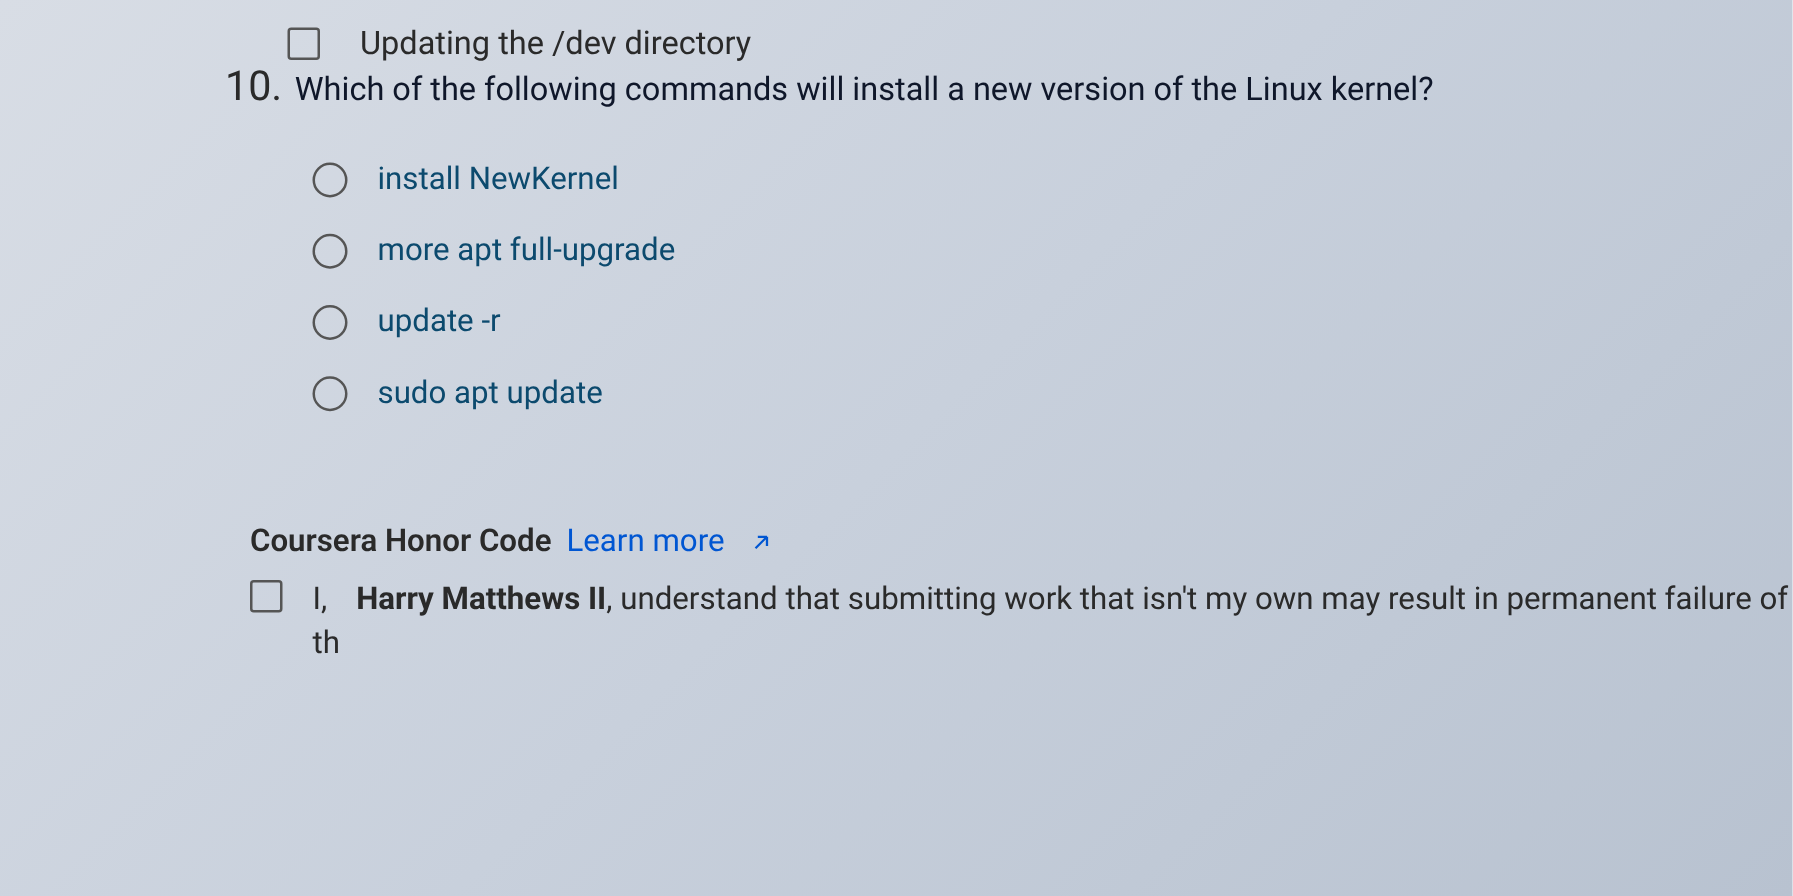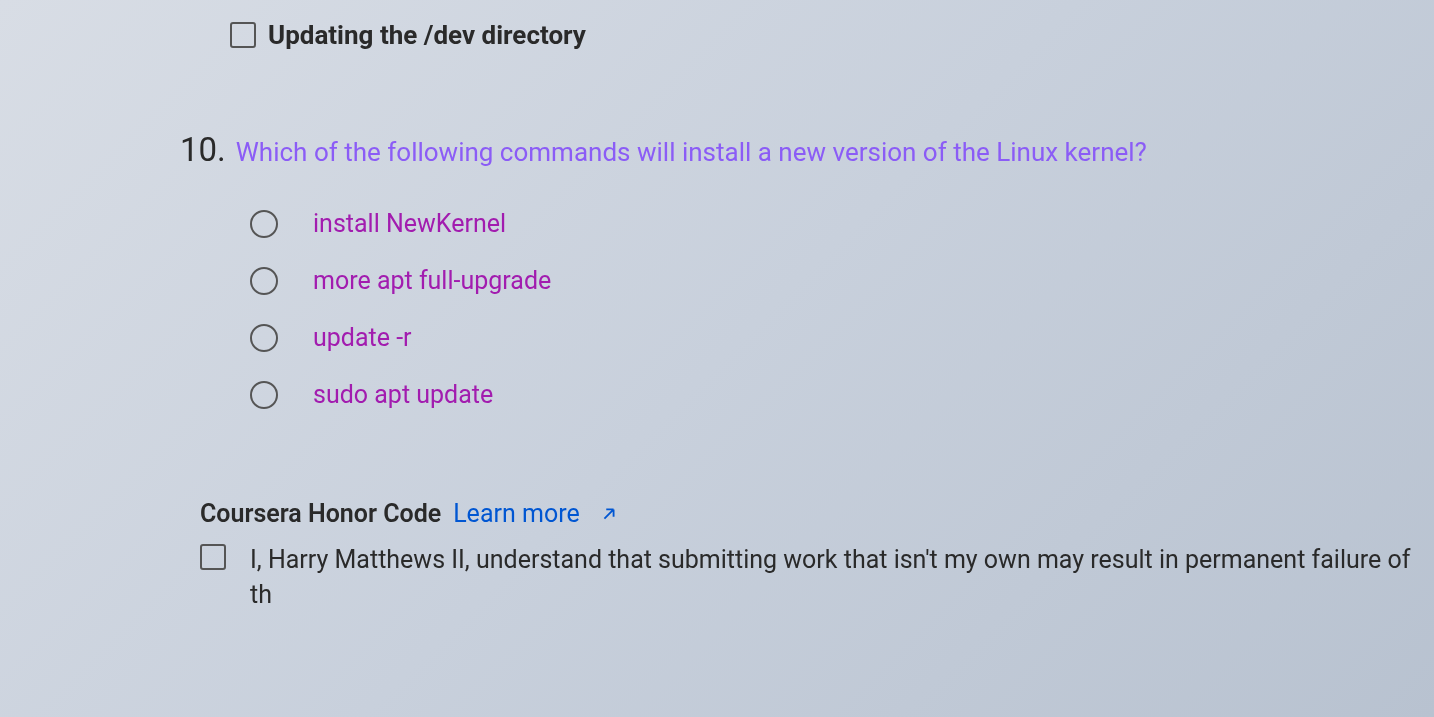--- a/index.html
+++ b/index.html
@@ -15,24 +15,22 @@
       overflow: hidden;
       color: #2a2a2a;
       position: relative;
     }
     .content {
       padding: 20px 0 0 180px;
     }
     .checkbox-row {
       display: flex;
       align-items: center;
-      gap: 12px;
-      margin-bottom: 80px;
+      gap: 32px;
       margin-left: 50px;
-      font-weight: bold;
     }
     .checkbox {
       width: 26px;
       height: 26px;
       border: 2.5px solid #555;
       border-radius: 3px;
       background: transparent;
       flex-shrink: 0;
     }
     .checkbox-label {
@@ -47,21 +45,21 @@
       align-items: baseline;
       gap: 10px;
       margin-bottom: 40px;
     }
     .question-number {
       font-size: 33px;
       color: #2a2a2a;
     }
     .question-text {
       font-size: 26px;
-      color: #8b5cf6;
+      color: #0f172a;
     }
     .options {
       margin-left: 70px;
       display: flex;
       flex-direction: column;
       gap: 28px;
     }
     .radio-row {
       display: flex;
       align-items: center;
@@ -70,22 +68,21 @@
     .radio {
       width: 28px;
       height: 28px;
       border: 2.5px solid #555;
       border-radius: 50%;
       background: transparent;
       flex-shrink: 0;
     }
     .radio-label {
       font-size: 25px;
-      color: #a21caf;
-      margin-left: 11px;
+      color: #0c4a6e;
     }
     .honor-code-section {
       margin-top: 90px;
       margin-left: 20px;
     }
     .honor-code-title-row {
       display: flex;
       align-items: center;
       gap: 12px;
       margin-bottom: 14px;
@@ -125,21 +122,22 @@
       background: transparent;
       flex-shrink: 0;
       margin-top: 2px;
     }
     .agreement-text {
       font-size: 25px;
       color: #2a2a2a;
       line-height: 1.4;
     }
     .agreement-text .name {
-      font-weight: 400;
+      font-weight: 700;
+      margin-left: 17px;
     }
   </style>
 </head>
 <body>
 
 <div class="content">
   <div class="checkbox-row">
     <div class="checkbox"></div>
     <span class="checkbox-label">Updating the /dev directory</span>
   </div>

